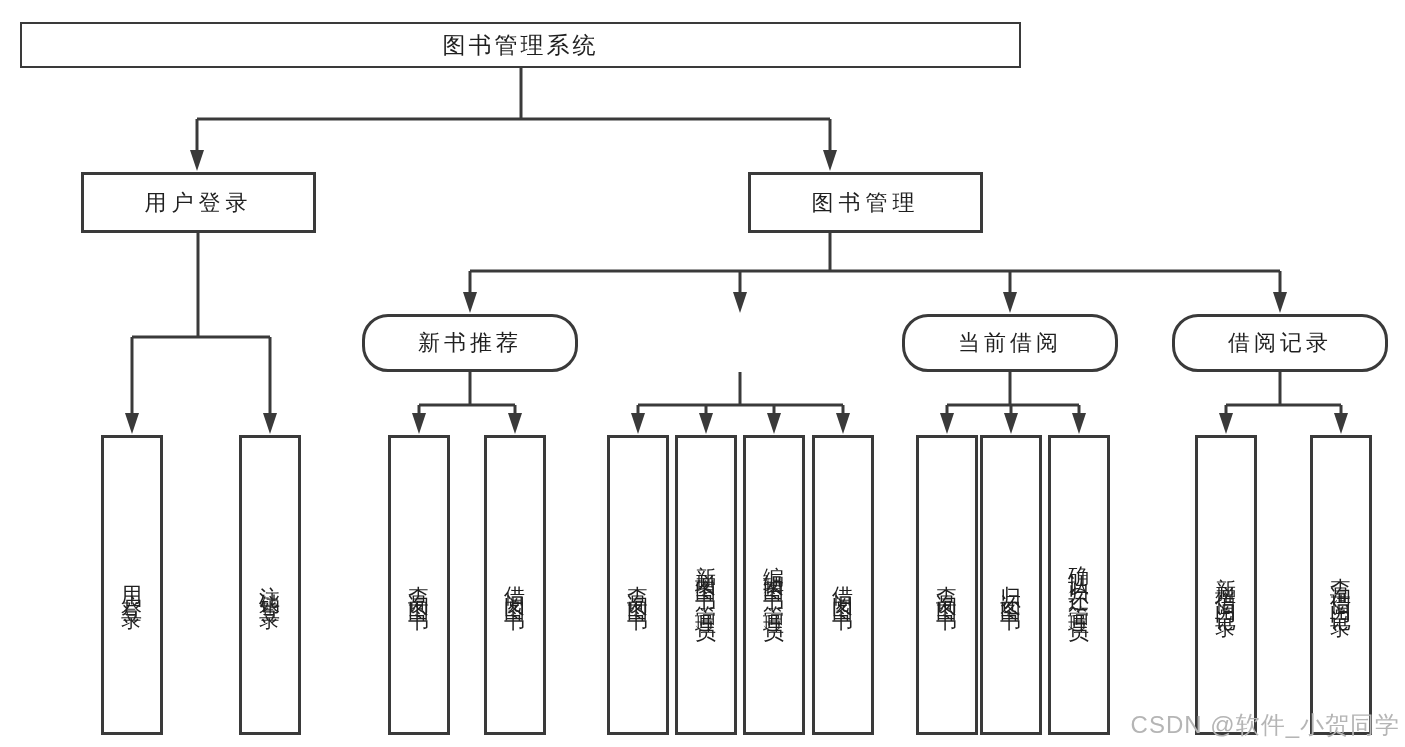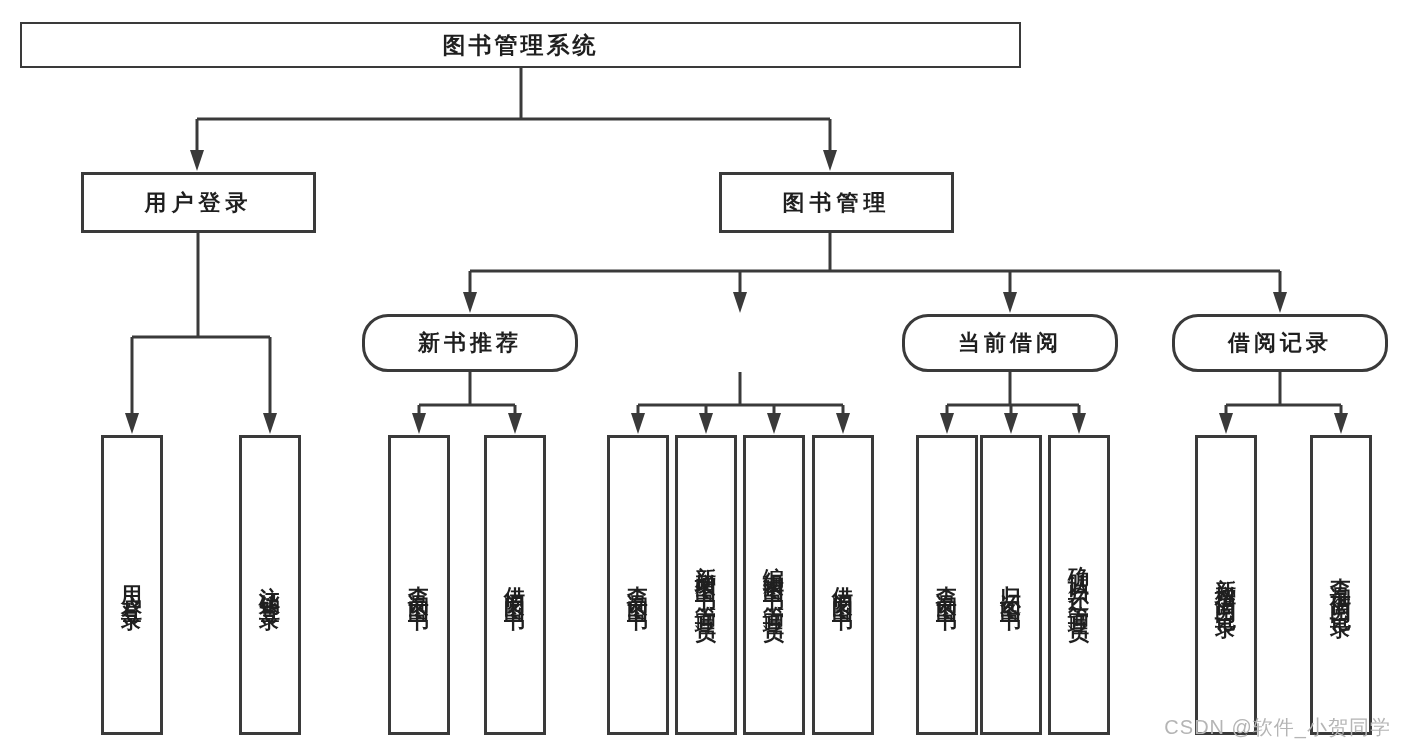--- a/index.html
+++ b/index.html
@@ -25,33 +25,32 @@
   .edge{stroke:var(--line);stroke-width:3;fill:none;}
   .arrowhead{fill:var(--line);stroke:none;}
   .node{
     position:absolute;
     background:var(--box-background);
     border:3px solid var(--line);
     display:flex;
     align-items:center;
     justify-content:center;
     text-align:center;
-    font-weight:bold;
   }
   .node-root{
     left:20px;top:22px;width:1001px;height:46px;
     border-width:2px;
     font-size:23px;letter-spacing:3px;
   }
   .node-l1{
     top:172px;width:235px;height:61px;
     font-size:22px;letter-spacing:5px;
   }
   .node-l1.pos-login{left:81px;}
-  .node-l1.pos-mgmt{left:719px;}
+  .node-l1.pos-mgmt{left:748px;}
   .node-l2{
     top:314px;width:216px;height:58px;
     font-size:22px;letter-spacing:4px;border-radius:26px;
   }
   .node-l2.pos-a{left:362px;}
   .node-l2.pos-b{left:632px;}
   .node-l2.pos-c{left:902px;}
   .node-l2.pos-d{left:1172px;}
   .leaf{
     top:435px;width:62px;height:300px;
@@ -65,23 +64,23 @@
     white-space:nowrap;
   }
   .leaf.x1{left:101px;}  .leaf.x2{left:239px;}
   .leaf.x3{left:388px;}  .leaf.x4{left:484px;}
   .leaf.x5{left:607px;}  .leaf.x6{left:675px;}
   .leaf.x7{left:743px;}  .leaf.x8{left:812px;}
   .leaf.x9{left:916px;}  .leaf.x10{left:980px;} .leaf.x11{left:1048px;}
   .leaf.x12{left:1195px;}.leaf.x13{left:1310px;}
   .watermark{
     position:absolute;
-    right:14px;
+    right:5px;
     bottom:6px;
-    font-size:20px;
+    font-size:24px;
     color:var(--watermark);
     letter-spacing:1px;
     z-index:5;
     white-space:nowrap;
   }
 </style>
 </head>
 <body>
 
 <div class="canvas">

